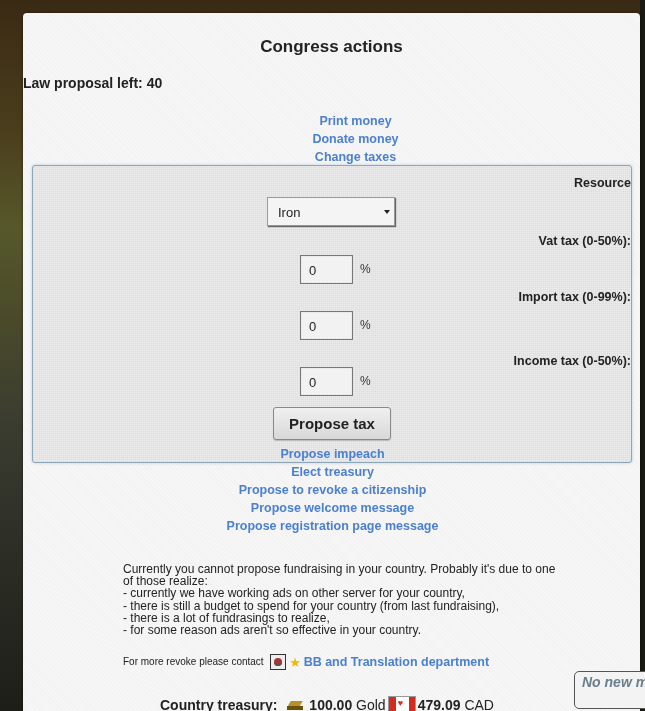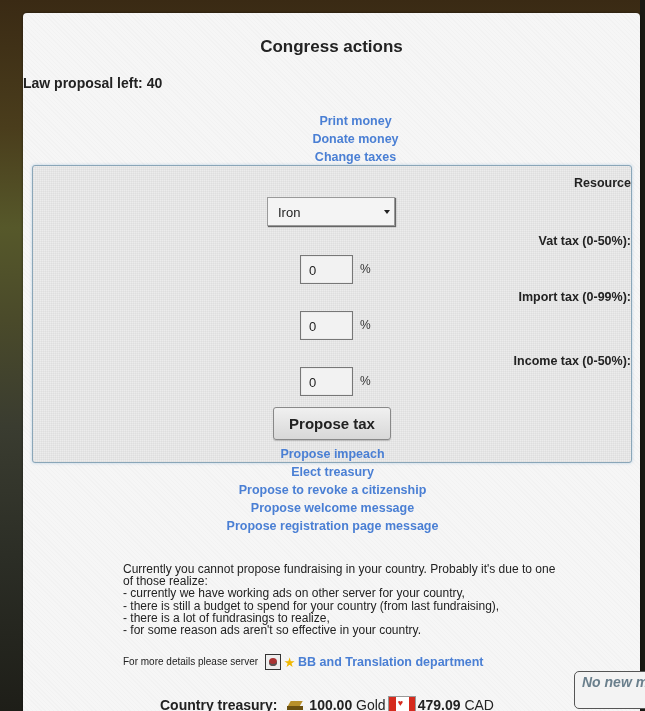--- a/index.html
+++ b/index.html
@@ -186,21 +186,21 @@
   <div class="notice">
     <div>Currently you cannot propose fundraising in your country. Probably it's due to one</div>
     <div>of those realize:</div>
     <div>- currently we have working ads on other server for your country,</div>
     <div>- there is still a budget to spend for your country (from last fundraising),</div>
     <div>- there is a lot of fundrasings to realize,</div>
     <div>- for some reason ads aren't so effective in your country.</div>
   </div>
 
   <div class="contact">
-    <span>For more details please server</span>
+    <span>For more revoke please contact</span>
     <span class="contact-icon"></span>
     <span class="star">★</span>
     <span class="contact-link">BB and Translation department</span>
   </div>
 
   <div class="treasury">
     <span class="label">Country treasury:</span>
     <span class="gold-icon"></span><span class="amt">100.00</span>
     <span>Gold</span><span class="flag-ca"></span><span class="amt">479.09</span>
     <span>CAD</span>

